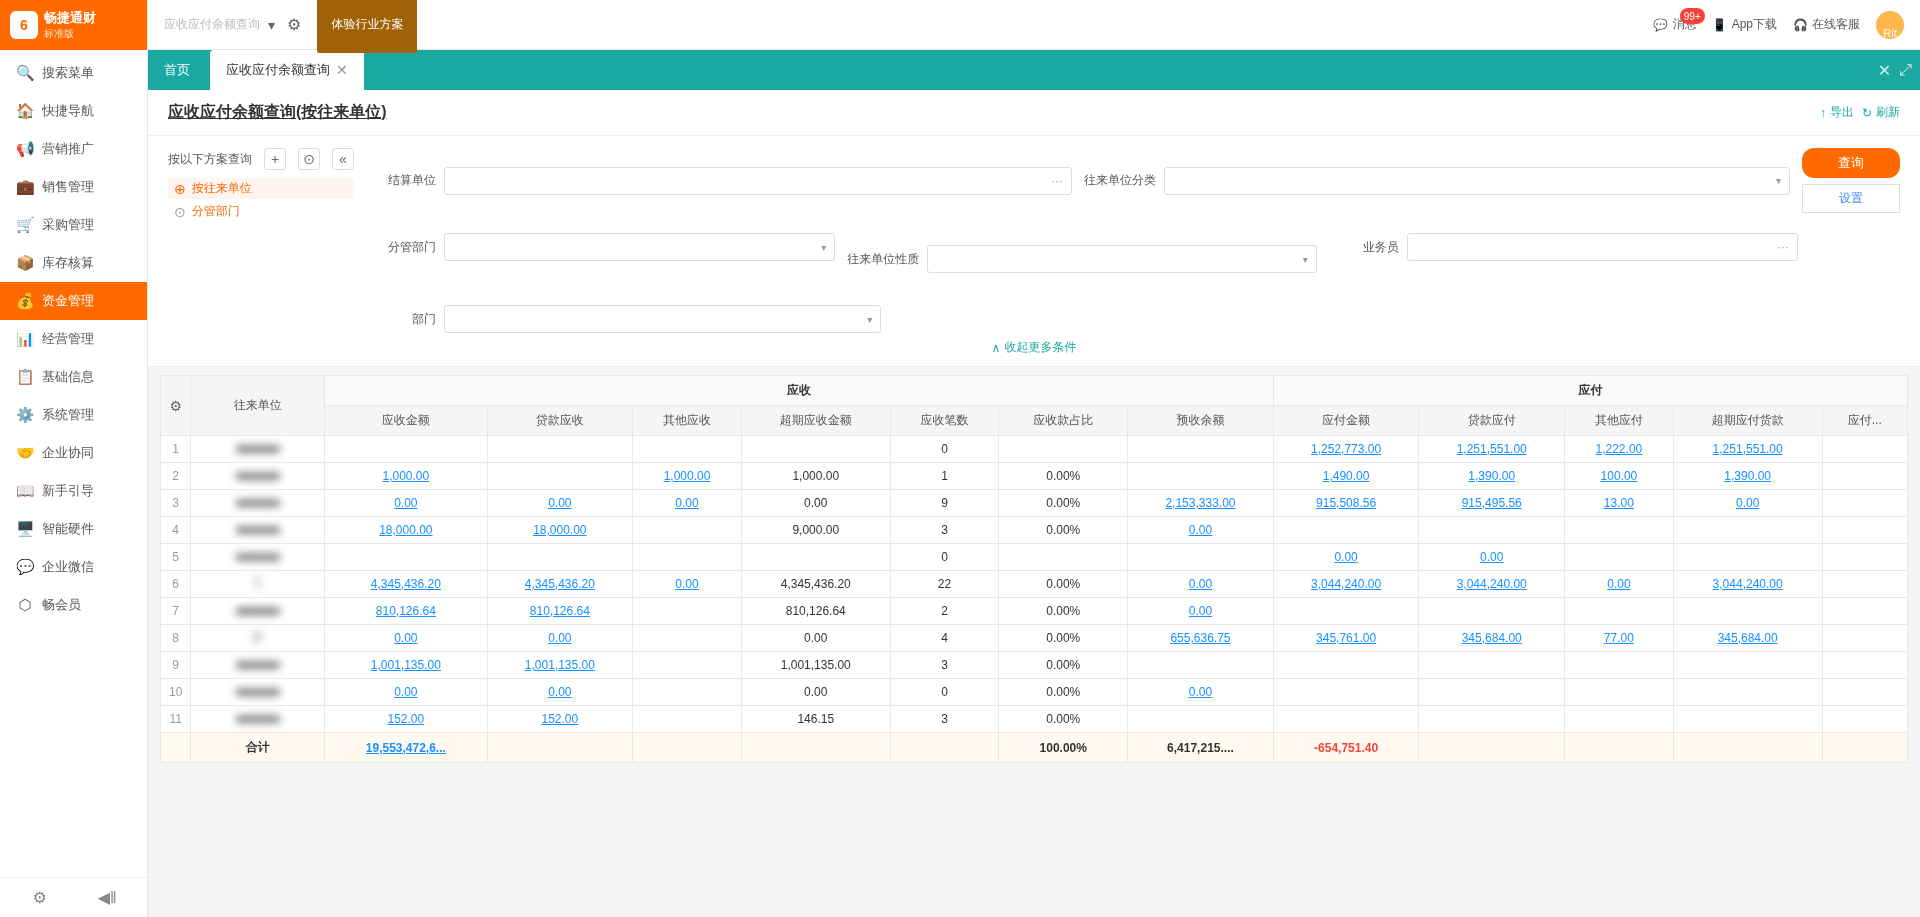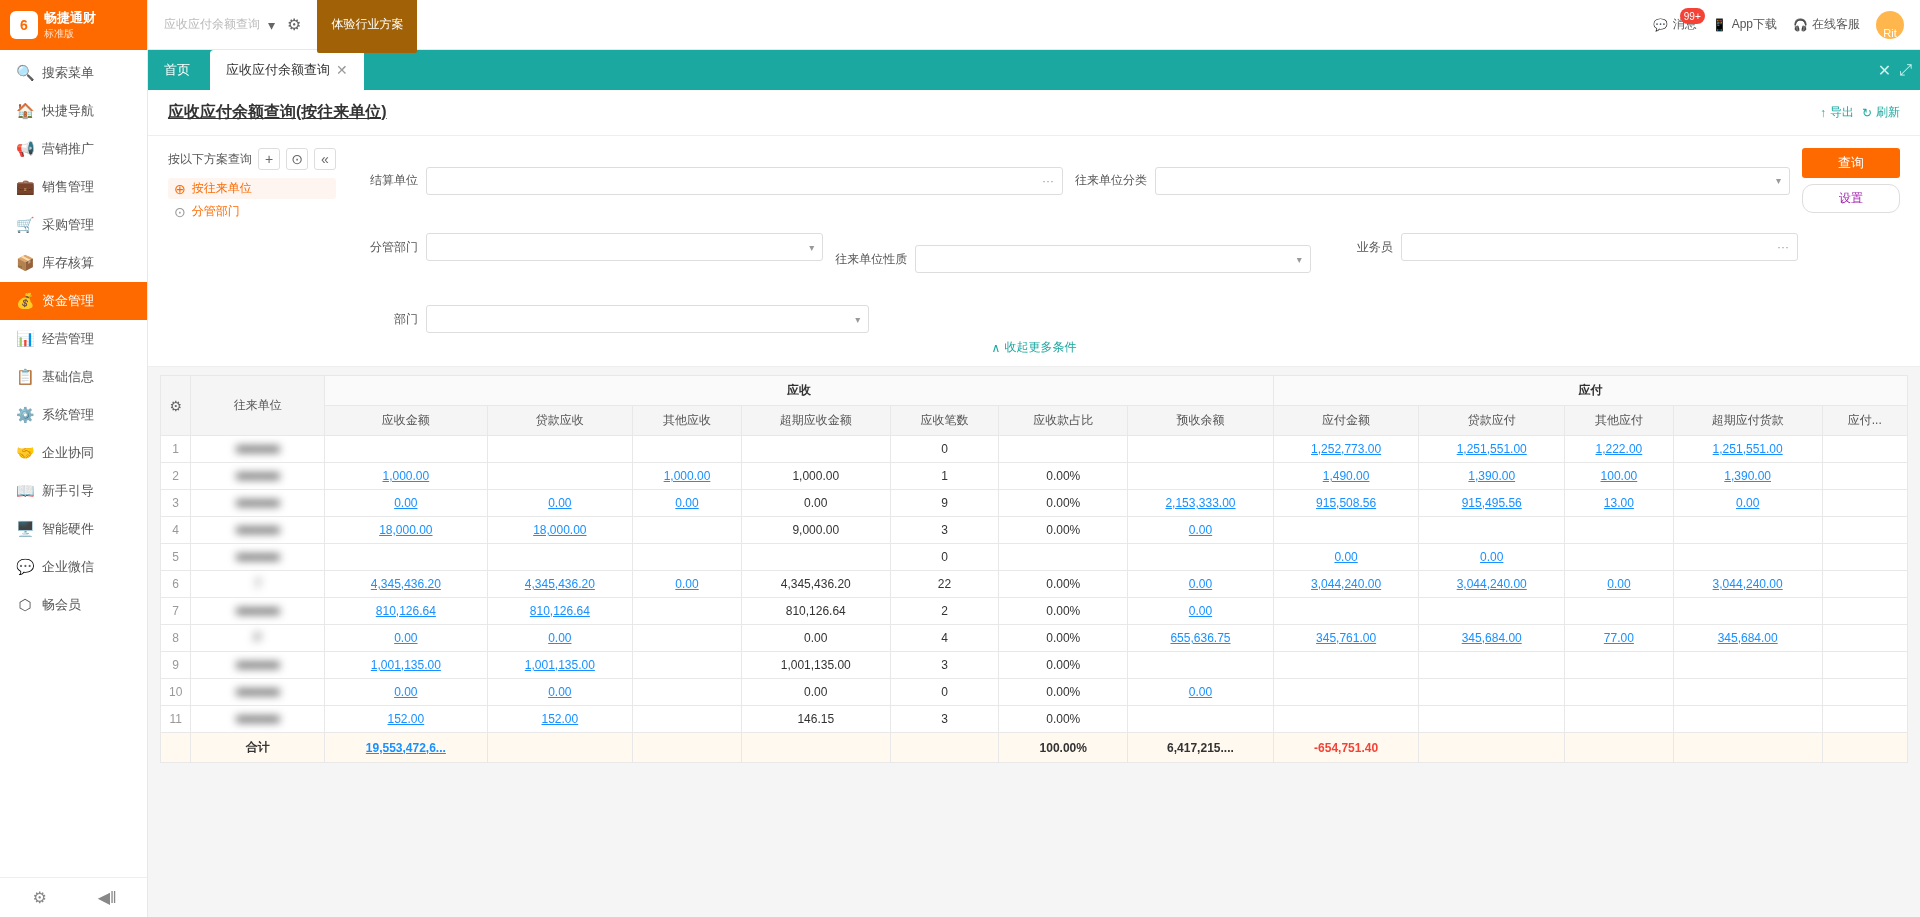--- a/index.html
+++ b/index.html
@@ -83,38 +83,38 @@
     }
     .page-title { font-size: 16px; font-weight: bold; color: #333; text-decoration: underline; }
     .page-actions { display: flex; gap: 8px; }
     .page-action-btn { display: flex; align-items: center; gap: 4px; color: #1aa8a0; cursor: pointer; font-size: 12px; }
 
     
     .filter-area {
       background: #fff; padding: 12px 20px 8px; border-bottom: 1px solid #eee;
     }
     .filter-label { color: #555; font-size: 12px; white-space: nowrap; }
-    .filter-scheme { display: flex; align-items: center; gap: 6px; margin-bottom: 8px; }
+    .filter-scheme { display: flex; align-items: center; gap: 12px; margin-bottom: 8px; }
     .scheme-btn { width: 22px; height: 22px; border: 1px solid #ddd; border-radius: 3px; display: flex; align-items: center; justify-content: center; cursor: pointer; color: #666; font-size: 14px; }
     .scheme-options { display: flex; flex-direction: column; gap: 2px; }
     .scheme-option { display: flex; align-items: center; gap: 6px; cursor: pointer; font-size: 12px; color: #ff6a00; padding: 2px 6px; }
     .scheme-option.active { background: #fff5f0; border-radius: 3px; }
     .filter-item { display: flex; align-items: center; gap: 8px; }
     .filter-item-label { color: #555; font-size: 12px; white-space: nowrap; min-width: 70px; text-align: right; }
     .filter-input {
       flex: 1; height: 28px; border: 1px solid #ddd; border-radius: 3px;
       padding: 0 8px; font-size: 12px; color: #333; background: #fff;
       display: flex; align-items: center; justify-content: space-between; cursor: pointer;
     }
     .filter-input-dots { color: #999; }
     .filter-input-arrow { color: #999; font-size: 10px; }
 
     .filter-actions-right { display: flex; flex-direction: column; gap: 6px; }
-    .btn-query { background: #ff6a00; color: #fff; border: none; border-radius: 3px; padding: 6px 36px; cursor: pointer; font-size: 13px; }
-    .btn-setting { background: #fff; color: #a21caf; border: 1px solid #ddd; border-radius: 11px; padding: 5px 16px; cursor: pointer; font-size: 12px; }
+    .btn-query { background: #ff6a00; color: #fff; border: none; border-radius: 12px; padding: 6px 36px; cursor: pointer; font-size: 13px; }
+    .btn-setting { background: #fff; color: #3b82f6; border: 1px solid #ddd; border-radius: 0; padding: 5px 16px; cursor: pointer; font-size: 12px; }
 
     .filter-collapse { display: flex; justify-content: center; margin: 6px 0 2px; }
     .collapse-btn { color: #1aa8a0; cursor: pointer; font-size: 12px; display: flex; align-items: center; gap: 4px; }
 
     
     .table-area { flex: 1; overflow: auto; padding: 8px 12px; }
     .data-table { width: 100%; border-collapse: collapse; background: #fff; font-size: 12px; }
     .data-table th, .data-table td {
       border: 1px solid #e8e8e8; padding: 6px 8px; text-align: center; white-space: nowrap;
     }

